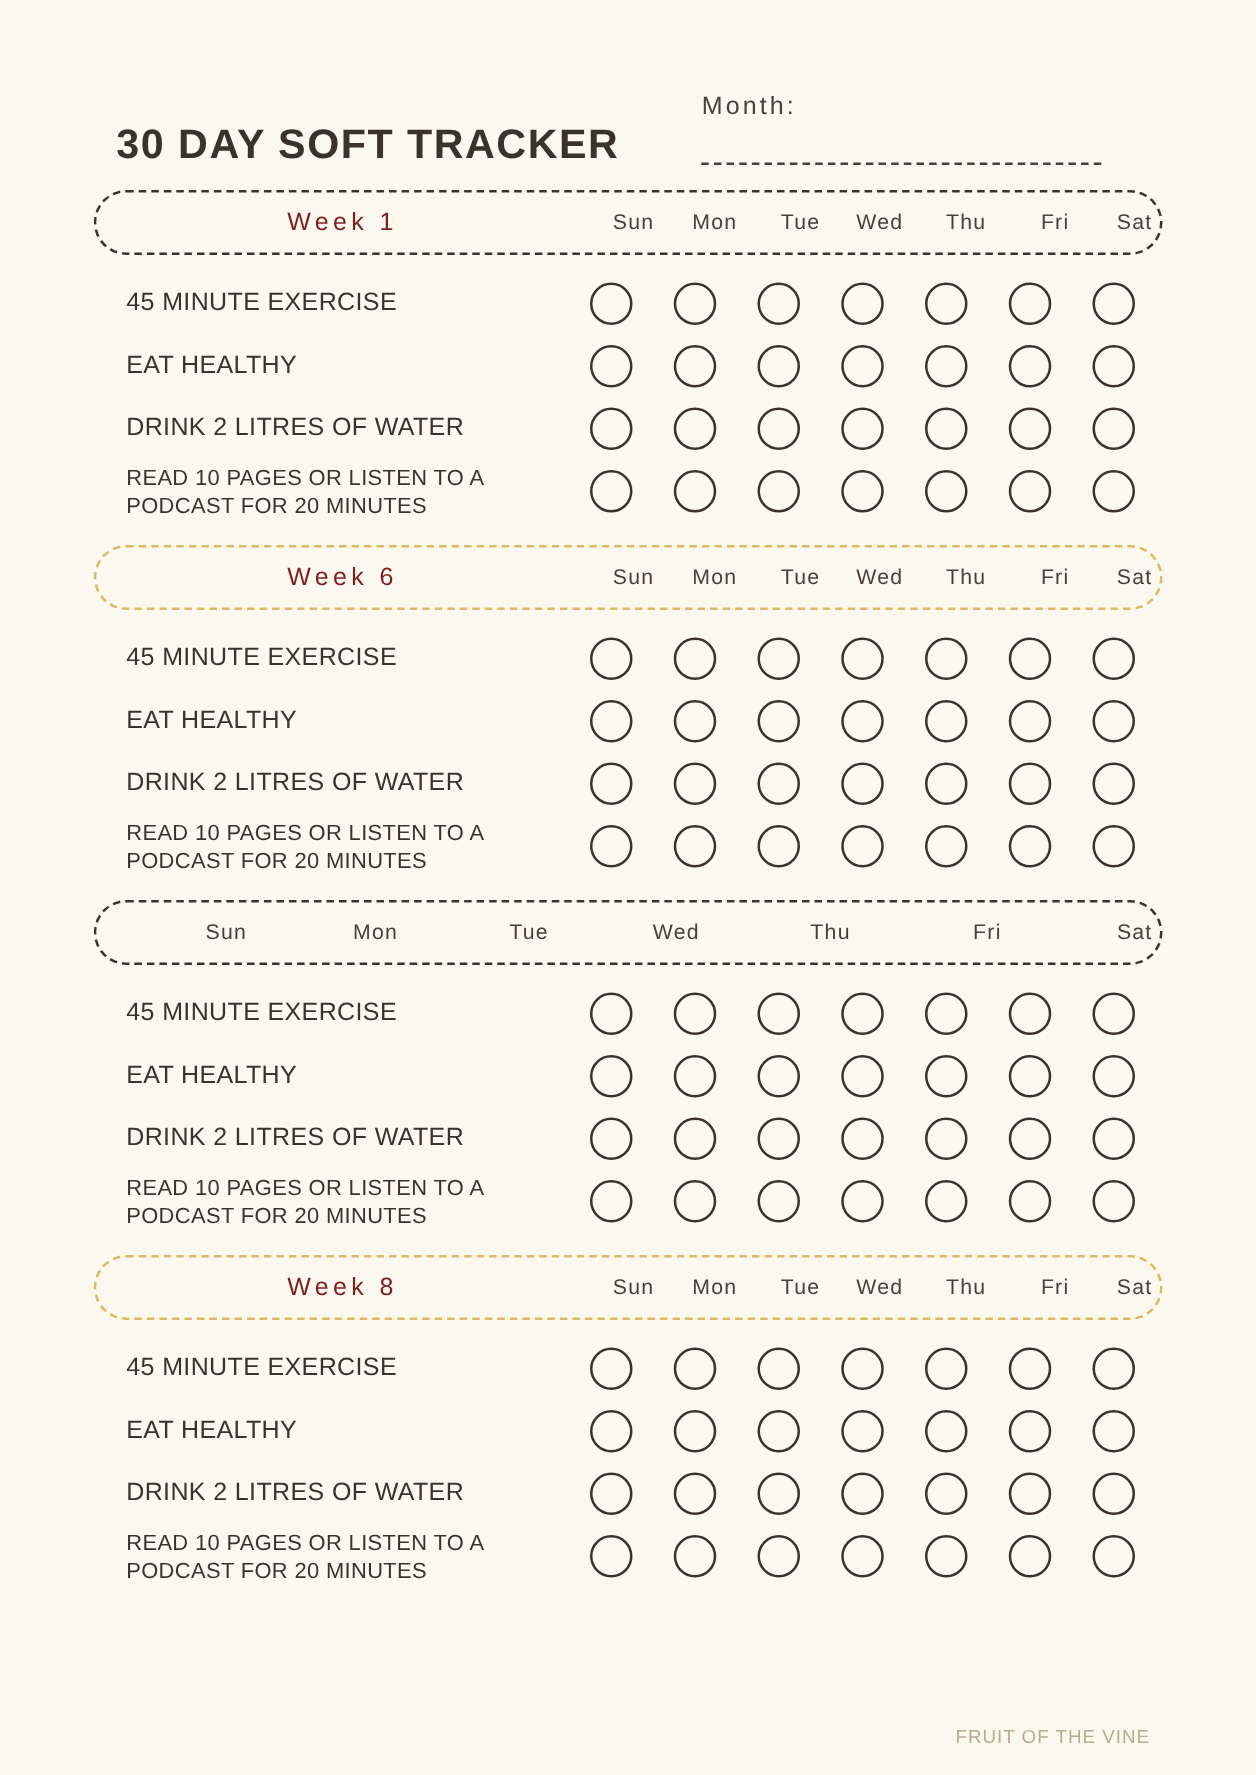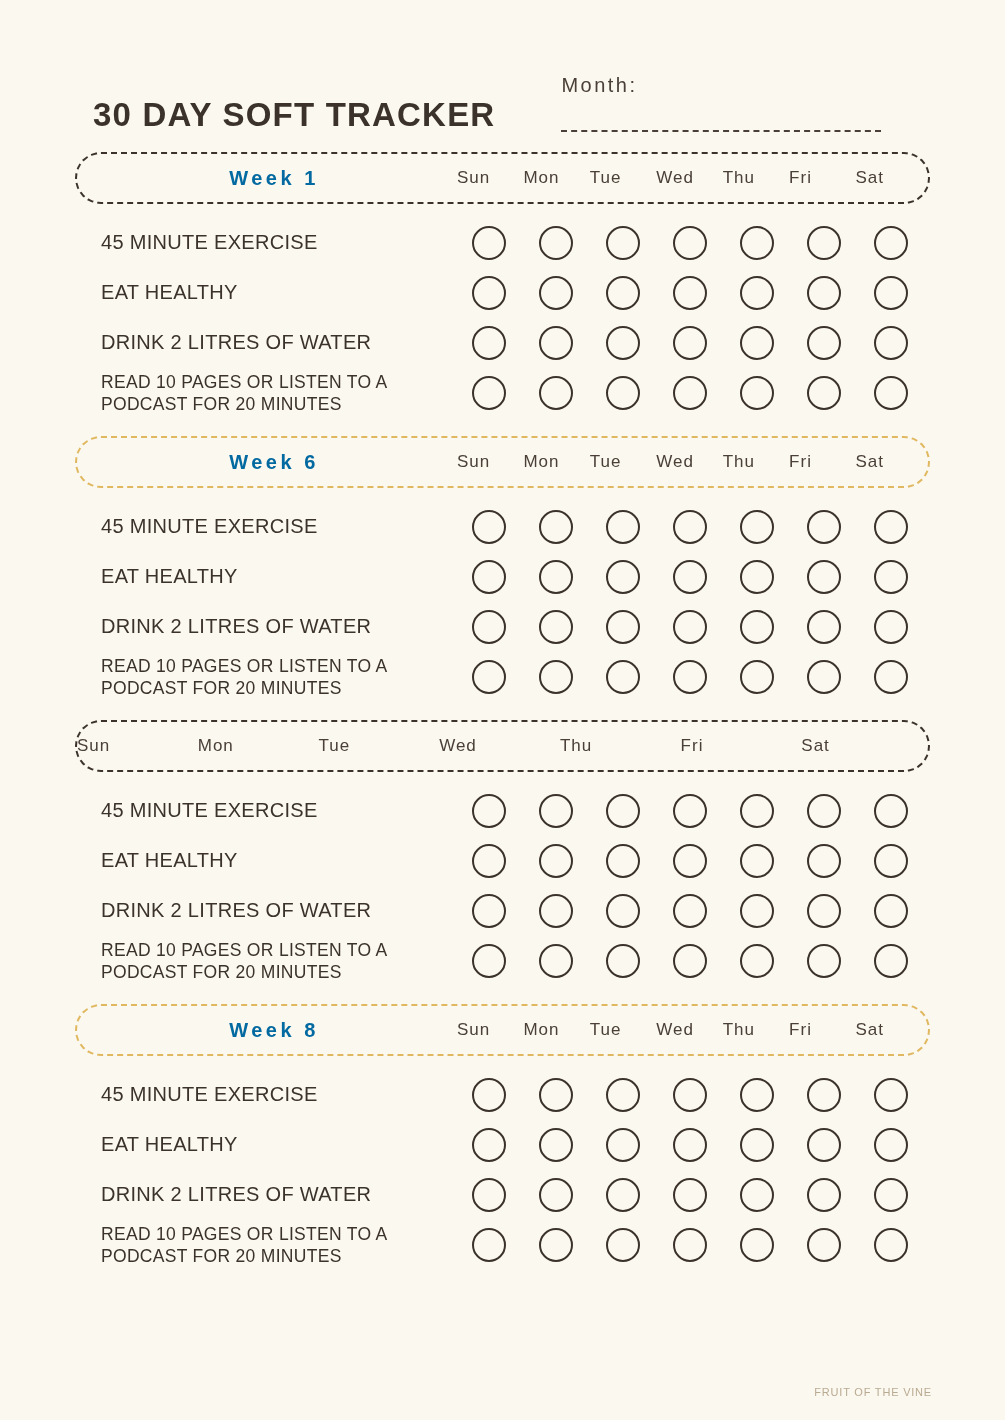--- a/index.html
+++ b/index.html
@@ -71,35 +71,34 @@
   }
   .week-bar.dark {
     border: 2px dashed #3b332b;
   }
   .week-bar.gold {
     border: 2px dashed #e0b860;
   }
   .week-title {
     font-size: 20px;
     letter-spacing: 3.5px;
-    color: #0369a1;
+    color: #7f1d1d;
     width: 380px;
     text-align: center;
     padding-left: 14px;
     box-sizing: border-box;
-    font-weight: bold;
   }
   .day-heads {
     display: flex;
     flex: 1;
     padding-right: 6px;
   }
   .day-head {
     flex: 1;
-    text-align: left;
+    text-align: right;
     font-size: 17px;
     letter-spacing: 1px;
     color: #4a4038;
   }
 
   
   .habits {
     margin-top: 14px;
   }
   .habit-row {
@@ -137,23 +136,23 @@
     border-radius: 50%;
     box-sizing: border-box;
     background: transparent;
   }
 
   .week-block { position: relative; }
 
   
   .footer {
     position: absolute;
-    right: 73px;
+    right: 85px;
     bottom: 22px;
-    font-size: 11px;
+    font-size: 15px;
     letter-spacing: 0.8px;
     color: #b9aa92;
   }
 </style>
 </head>
 <body>
 
 <div class="page">
 
   <div class="header">

